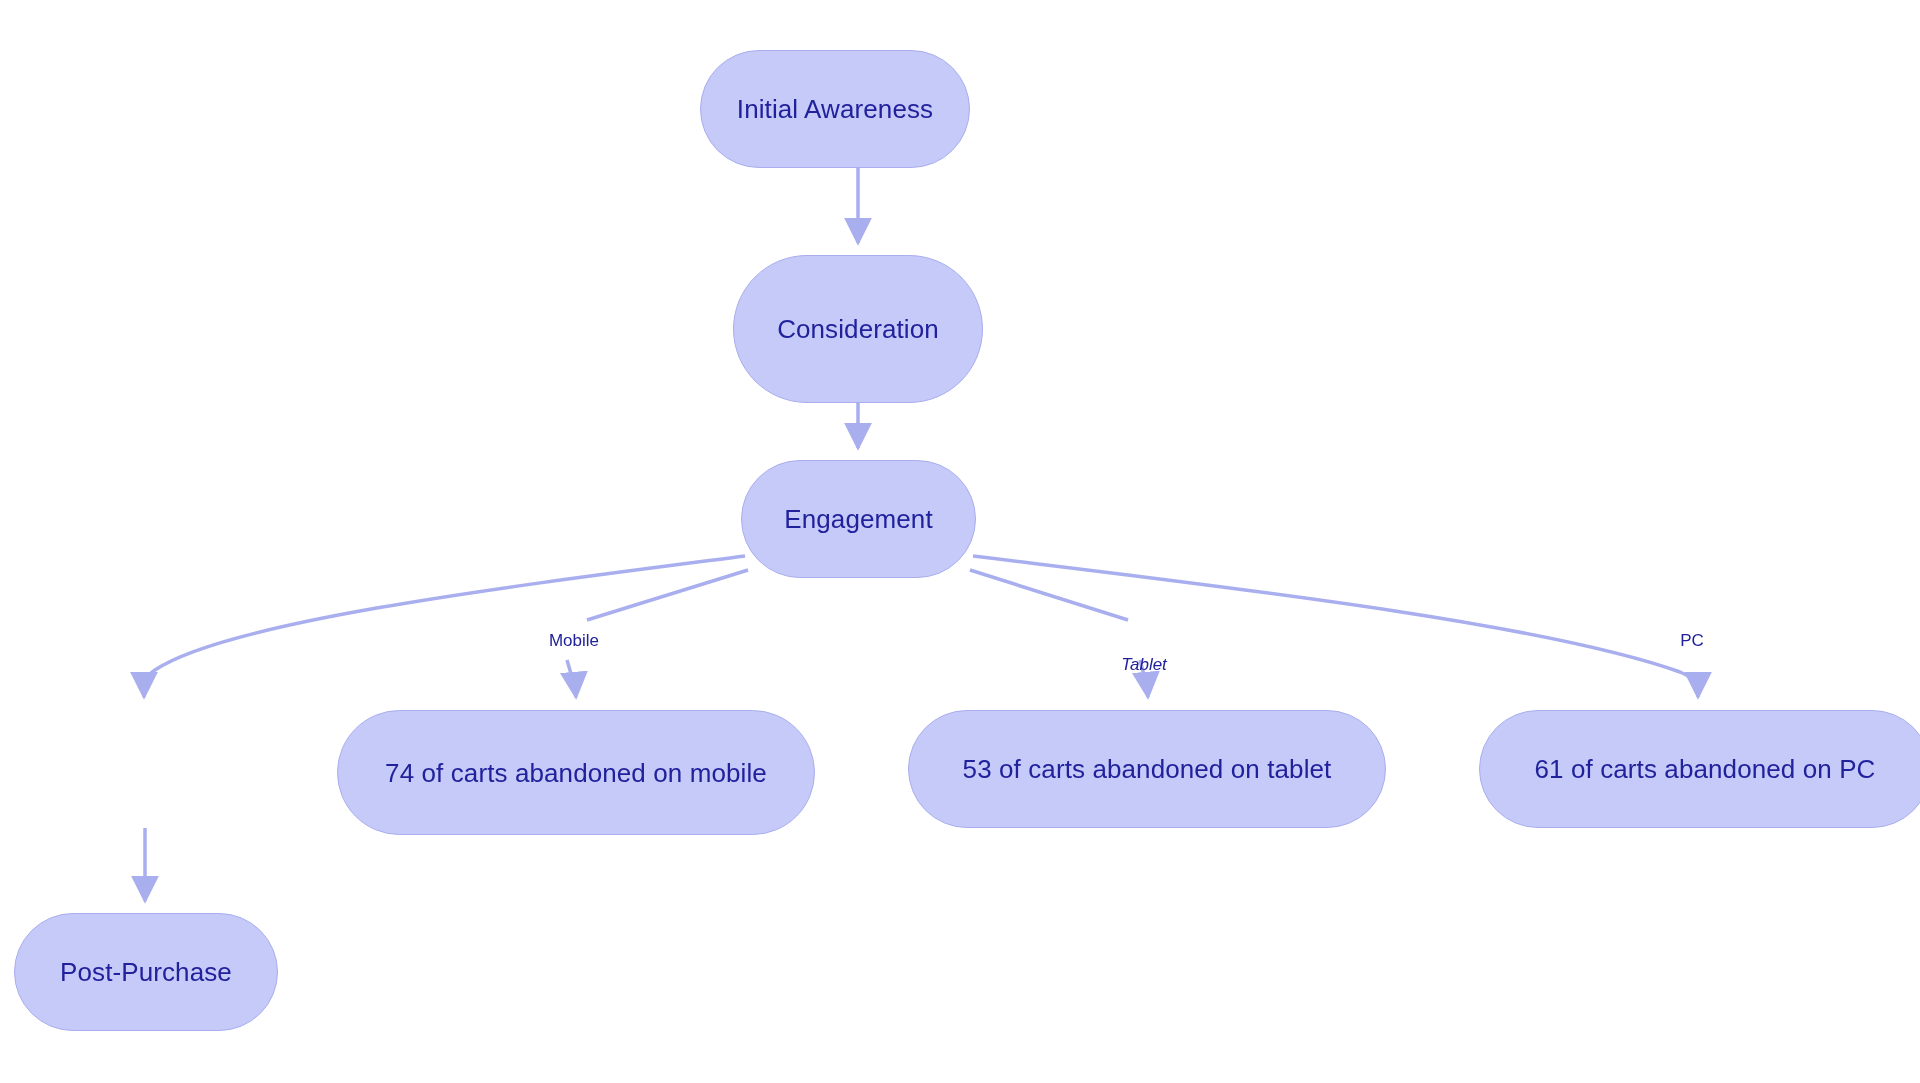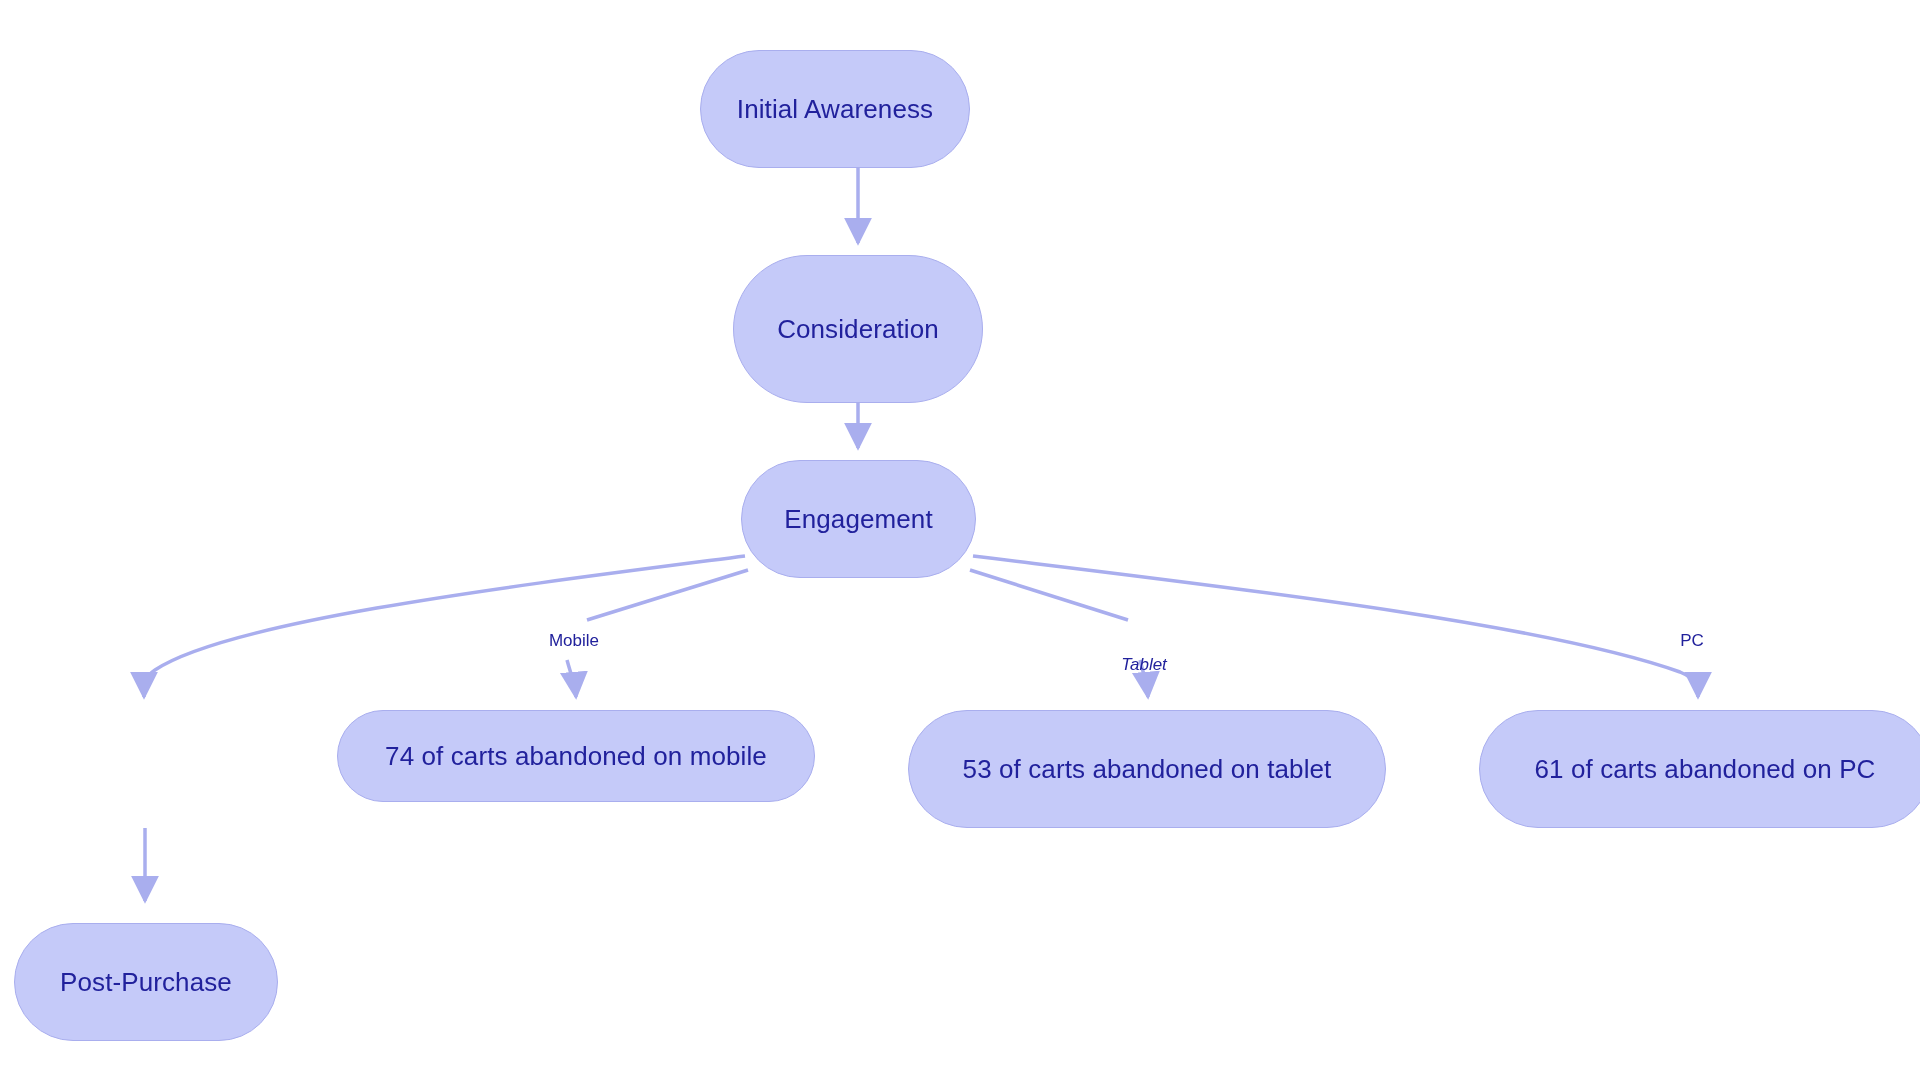--- a/index.html
+++ b/index.html
@@ -95,25 +95,25 @@
 
   <div class="node" style="left:733px; top:255px; width:250px; height:148px;">
     <span class="node-label">Consideration</span>
   </div>
 
   <div class="node" style="left:741px; top:460px; width:235px; height:118px;">
     <span class="node-label">Engagement</span>
   </div>
 
 
-  <div class="node" style="left:14px; top:913px; width:264px; height:118px;margin-top:10px;">
+  <div class="node" style="left:14px; top:913px; width:264px; height:118px;">
     <span class="node-label">Post-Purchase</span>
   </div>
 
-  <div class="node" style="left:337px; top:710px; width:478px; height:92px;text-align:center;">
+  <div class="node" style="left:337px; top:710px; width:478px; height:125px;text-align:center;">
     <span class="node-label">74 of carts abandoned on mobile</span>
   </div>
 
   <div class="node" style="left:908px; top:710px; width:478px; height:118px;">
     <span class="node-label">53 of carts abandoned on tablet</span>
   </div>
 
   <div class="node" style="left:1479px; top:710px; width:452px; height:118px;">
     <span class="node-label">61 of carts abandoned on PC</span>
   </div>

